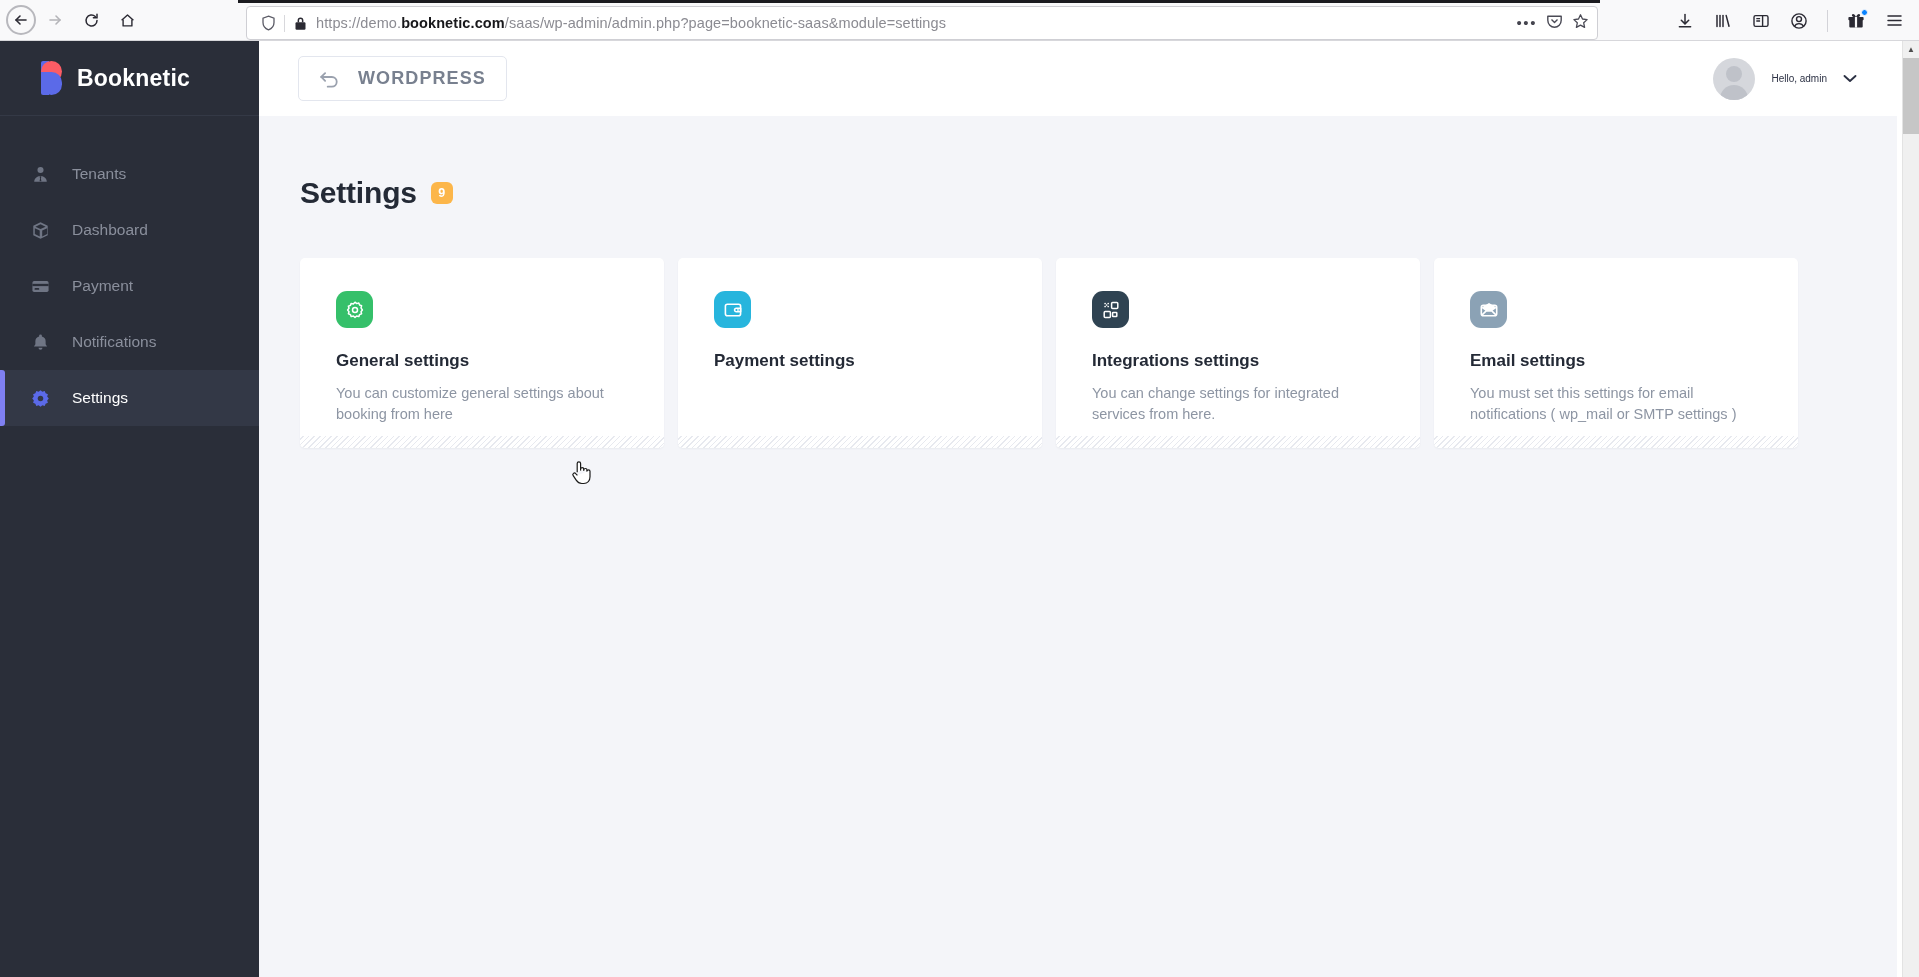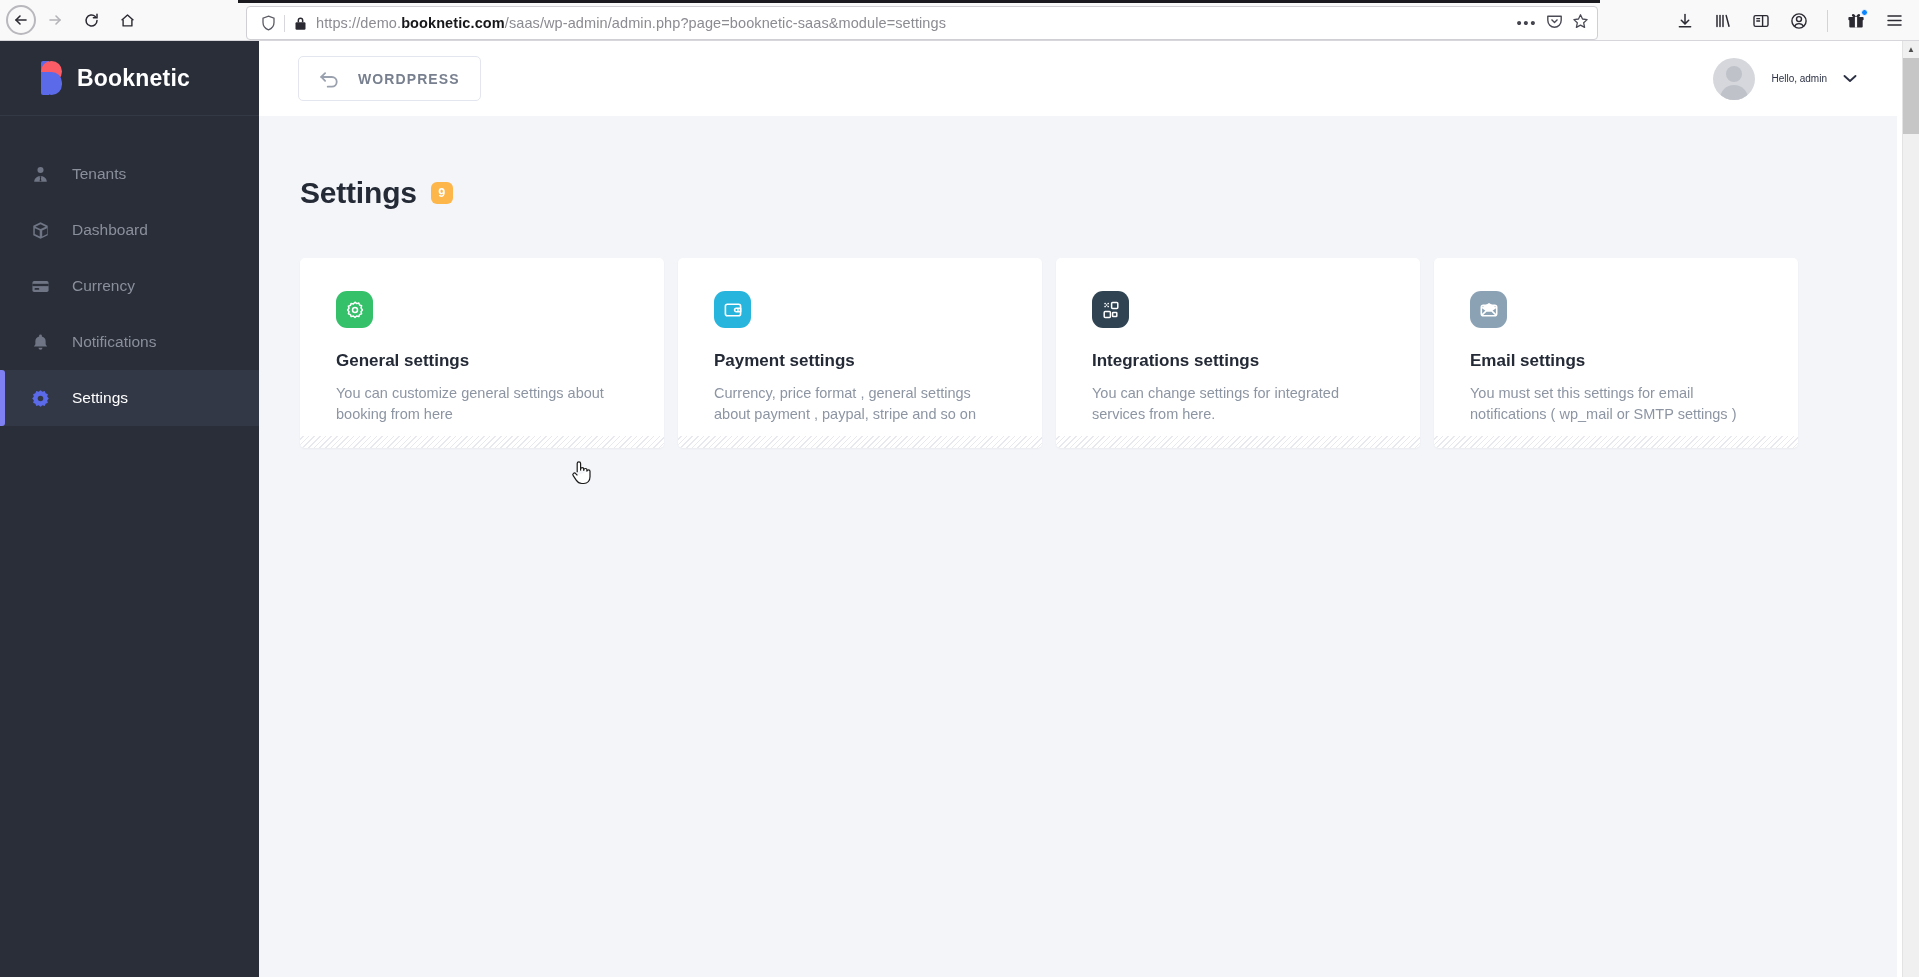--- a/index.html
+++ b/index.html
@@ -128,21 +128,21 @@
     background: #ffffff;
     display: flex; align-items: center;
     justify-content: space-between;
     padding: 0 40px 0 39px;
   }
   .wp-btn {
     display: flex; align-items: center; gap: 18px;
     height: 45px; padding: 0 20px;
     border: 1px solid #e3e6ee; border-radius: 5px;
     background: #fff;
-    color: #78808f; font-size: 14px; font-weight: 700; letter-spacing: 1.1px;
+    color: #78808f; font-size: 18px; font-weight: 700; letter-spacing: 1.1px;
   }
   .wp-btn .wp-ico { color: #9aa1ae; display: flex; align-items: center; }
   .user-box { display: flex; align-items: center; gap: 16px; }
   .avatar {
     width: 42px; height: 42px; border-radius: 50%;
     background: #d5d7dc; overflow: hidden; position: relative;
   }
   .avatar .head { position: absolute; left: 13px; top: 8px; width: 16px; height: 16px; border-radius: 50%; background: #bfc2c9; }
   .avatar .body { position: absolute; left: 7px; top: 27px; width: 28px; height: 22px; border-radius: 14px 14px 0 0; background: #bfc2c9; }
   .user-name { font-size: 10px; color: #2c3144; font-weight: 500; }
@@ -358,21 +358,21 @@
       </div>
 
       <div class="nav-item">
         <span class="nav-ico">
           <svg width="19" height="19" viewBox="0 0 20 20" fill="currentColor">
               <rect x="1.5" y="4.2" width="17" height="11.6" rx="1.8"></rect>
               <rect x="1.5" y="7.2" width="17" height="2.4" fill="#2a2e39"></rect>
               <rect x="3.7" y="11.6" width="5" height="1.9" rx=".9" fill="#2a2e39"></rect>
             </svg>
         </span>
-        <span>Currency</span>
+        <span>Payment</span>
       </div>
 
 
       <div class="nav-item">
         <span class="nav-ico">
           <svg width="19" height="19" viewBox="0 0 20 20" fill="currentColor">
               <path d="M10 1.6a1.5 1.5 0 0 1 1.5 1.5v.5a5.3 5.3 0 0 1 3.9 5.1v3.1l1.5 2.4H3.1l1.5-2.4V8.7a5.3 5.3 0 0 1 3.9-5.1v-.5A1.5 1.5 0 0 1 10 1.6z"></path>
               <path d="M7.9 15.6h4.2a2.1 2.1 0 0 1-4.2 0z"></path>
             </svg>
         </span>
@@ -438,21 +438,20 @@
 
       <div class="card">
         <span class="card-ico" style="background:#27b5dd">
           <svg width="20" height="20" viewBox="0 0 20 20" fill="none" stroke="currentColor" stroke-width="1.6" stroke-linejoin="round">
               <rect x="2.4" y="4.2" width="15.2" height="11.6" rx="2"></rect>
               <path d="M13.4 8.2h4.2v3.6h-4.2a1.8 1.8 0 0 1 0-3.6z"></path>
               <circle cx="15" cy="10" r=".9" fill="currentColor" stroke="none"></circle>
             </svg>
         </span>
         <div class="card-title">Payment settings</div>
-        <div class="card-desc">Currency, price format , general settings about payment , paypal, stripe and so on</div>
         <span class="card-hatch"></span>
       </div>
 
       <div class="card">
         <span class="card-ico" style="background:#2f4352">
           <svg width="20" height="20" viewBox="0 0 20 20" fill="none" stroke="currentColor" stroke-width="1.5">
             <rect x="10.6" y="2.4" width="6.2" height="6.2" rx="1"></rect>
             <rect x="3.2" y="11.4" width="6.2" height="6.2" rx="1"></rect>
             <rect x="11.6" y="12.4" width="4.2" height="4.2" rx=".7"></rect>
             <circle cx="4.1" cy="3.5" r=".85" fill="currentColor" stroke="none"></circle>

